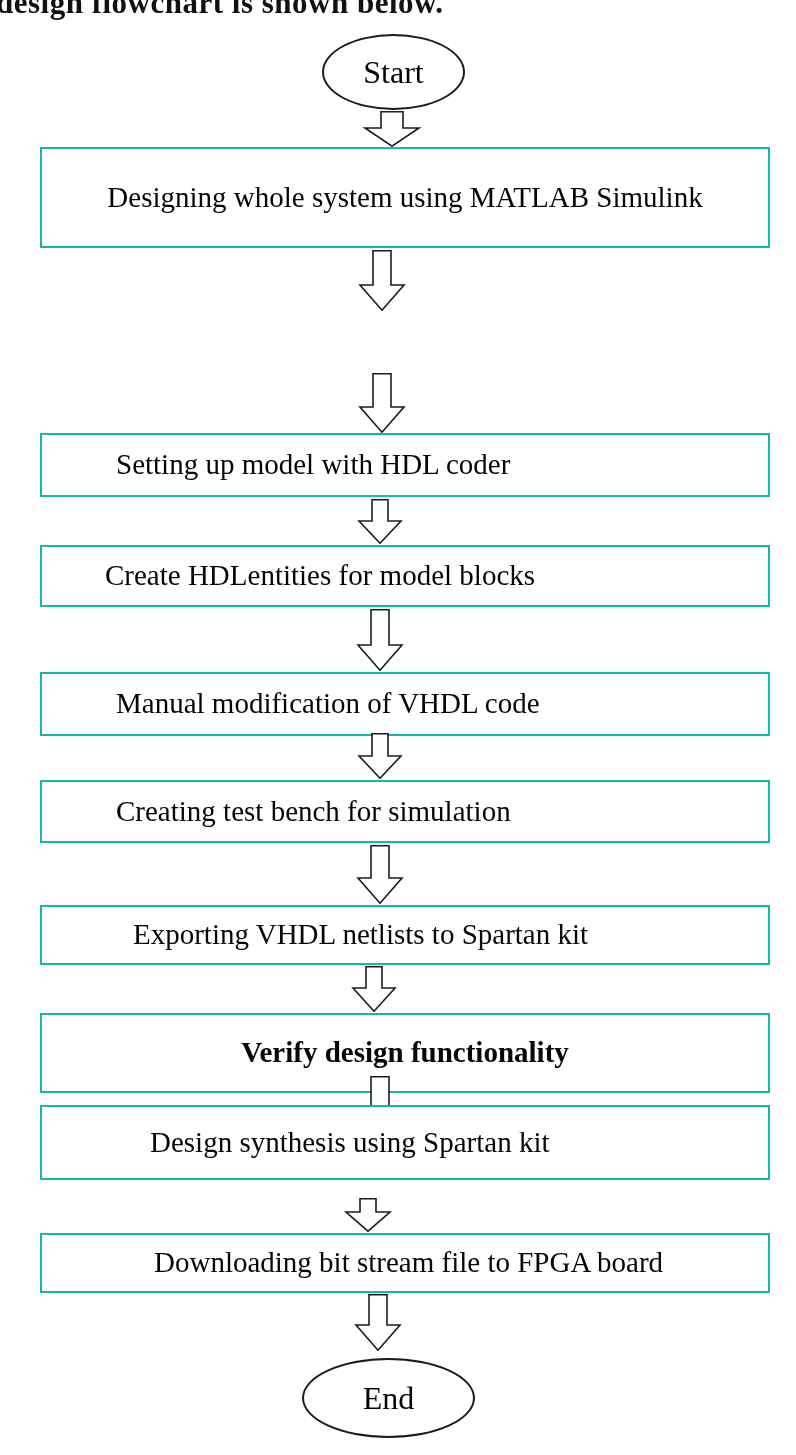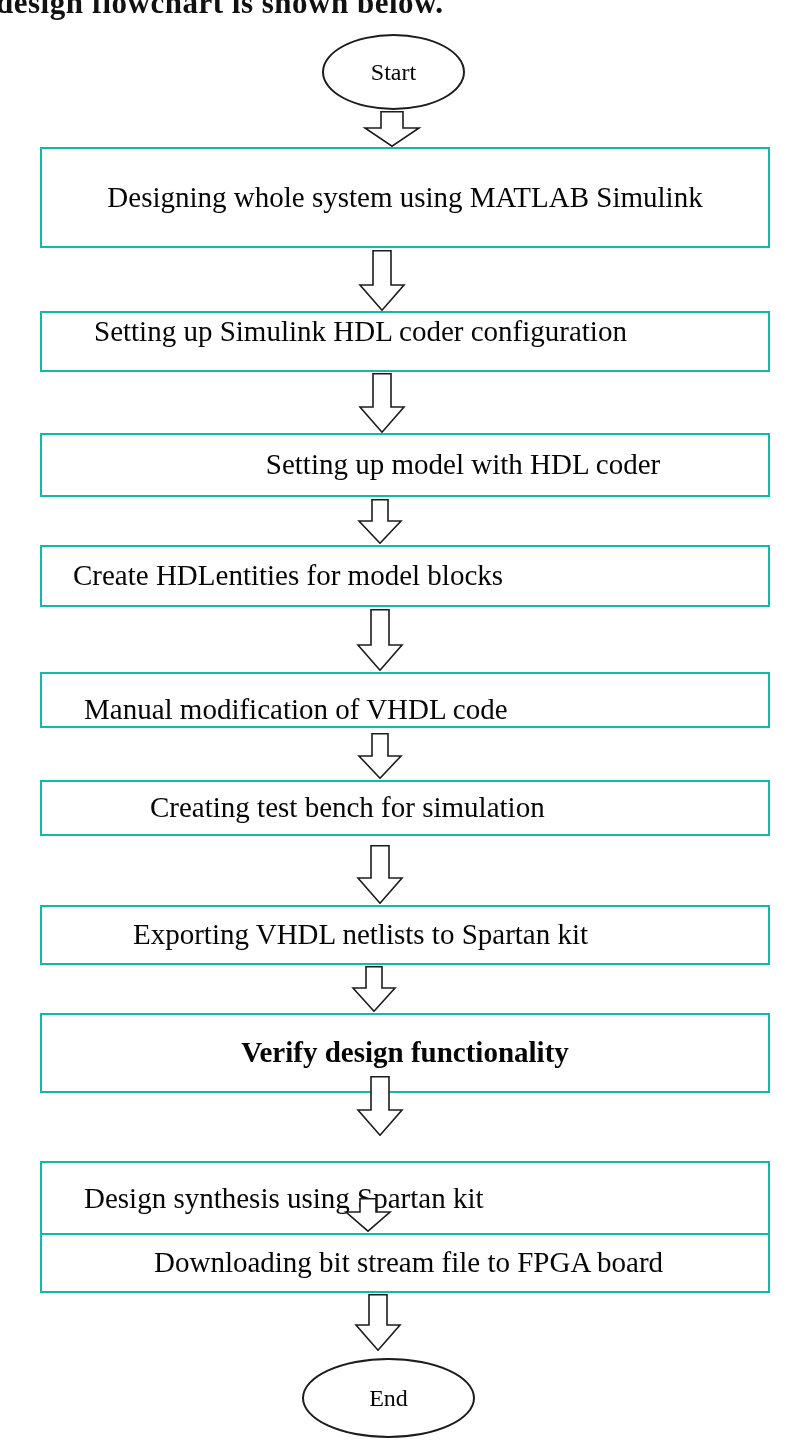--- a/index.html
+++ b/index.html
@@ -20,46 +20,46 @@
     white-space:nowrap;
     color:#111;
   }
   
   .terminal{
     position:absolute;
     border:2px solid #1c1c1c;
     border-radius:50%;
     background:#fff;
     display:flex;align-items:center;justify-content:center;
-    font-size:24px;
+    font-size:32px;
     box-sizing:border-box;
   }
   .start{left:322px;top:34px;width:143px;height:76px;}
   .end{left:302px;top:1358px;width:173px;height:80px;align-items:center;}
   
   .box{
     position:absolute;
     left:40px;width:730px;
     border:2px solid #14b8a6;
     background:#fff;
     box-sizing:border-box;
     display:flex;align-items:center;
     font-size:29px;
     line-height:1.1;
   }
   .center{justify-content:center;}
   .b0{top:147px;height:101px;}
   .b1{top:311px;height:61px;align-items:flex-start;padding:3px 0 0 52px;}
-  .b2{top:433px;height:64px;padding-left:116px;justify-content:center;}
-  .b3{top:545px;height:62px;padding-left:31px;}
-  .b4{top:672px;height:56px;padding-left:42px;align-items:flex-end;}
-  .b5{top:780px;height:56px;padding-left:108px;}
+  .b2{top:433px;height:64px;padding-left:74px;}
+  .b3{top:545px;height:62px;padding-left:63px;}
+  .b4{top:672px;height:64px;padding-left:74px;}
+  .b5{top:780px;height:63px;padding-left:74px;}
   .b6{top:905px;height:60px;padding-left:91px;}
   .b7{top:1013px;height:80px;font-weight:bold;}
-  .b8{top:1161px;height:75px;padding-left:42px;}
+  .b8{top:1105px;height:75px;padding-left:108px;}
   .b9{top:1233px;height:60px;padding-left:112px;}
   
   .arrow{position:absolute;}
   .ap{fill:#ffffff;stroke:#1c1c1c;stroke-width:1.6;stroke-linejoin:miter;}
   .a0{top:111px;left:362px;}
   .a1{top:250px;left:352px;}
   .a2{top:373px;left:352px;}
   .a3{top:499px;left:350px;}
   .a4{top:609px;left:350px;}
   .a5{top:733px;left:350px;}
@@ -85,23 +85,20 @@
   </svg>
 
   <div class="box b0 center">
     <span>Designing whole system using MATLAB Simulink</span>
   </div>
 
   <svg class="arrow a1" width="60" height="61" viewBox="0 0 60 61">
     <path class="ap" d="M21,0.8 L39,0.8 L39,35 L52,35 L30,60.2 L8,35 L21,35 Z"></path>
   </svg>
 
-  <div class="box b1">
-    <span>Setting up Simulink HDL coder configuration</span>
-  </div>
 
   <svg class="arrow a2" width="60" height="60" viewBox="0 0 60 60">
     <path class="ap" d="M21,0.8 L39,0.8 L39,34 L52,34 L30,59.2 L8,34 L21,34 Z"></path>
   </svg>
 
   <div class="box b2">
     <span>Setting up model with HDL coder</span>
   </div>
 
   <svg class="arrow a3" width="60" height="45" viewBox="0 0 60 45">

